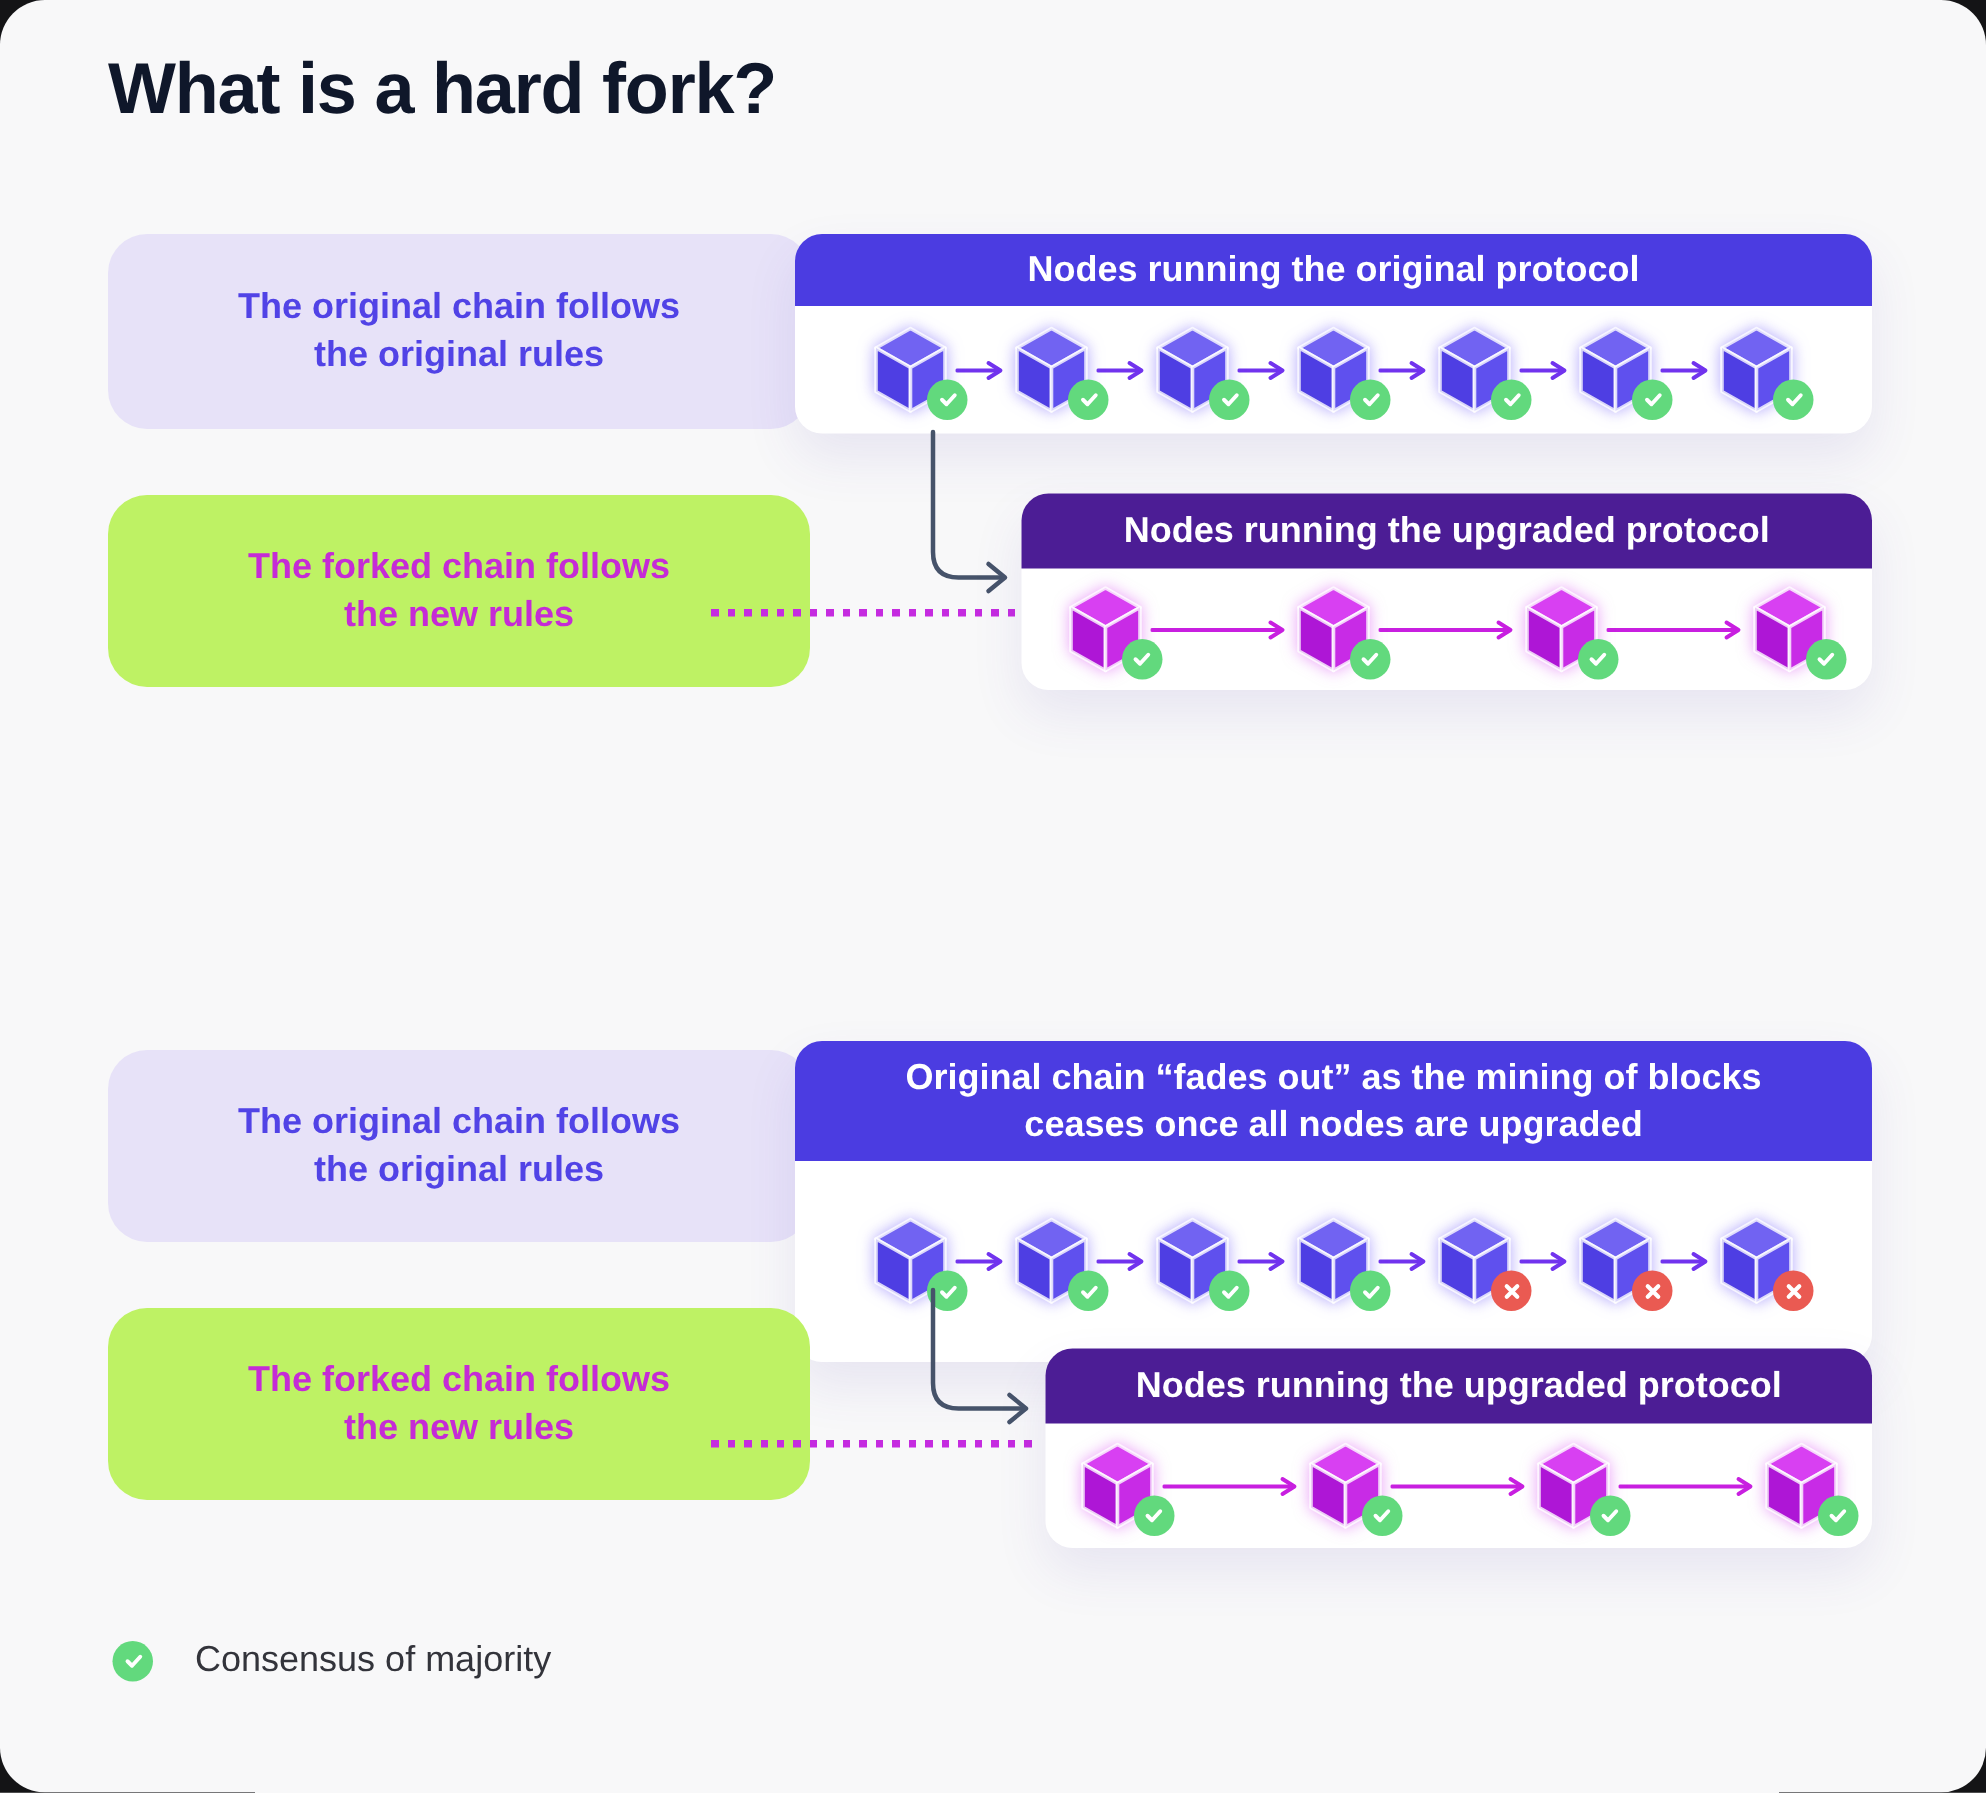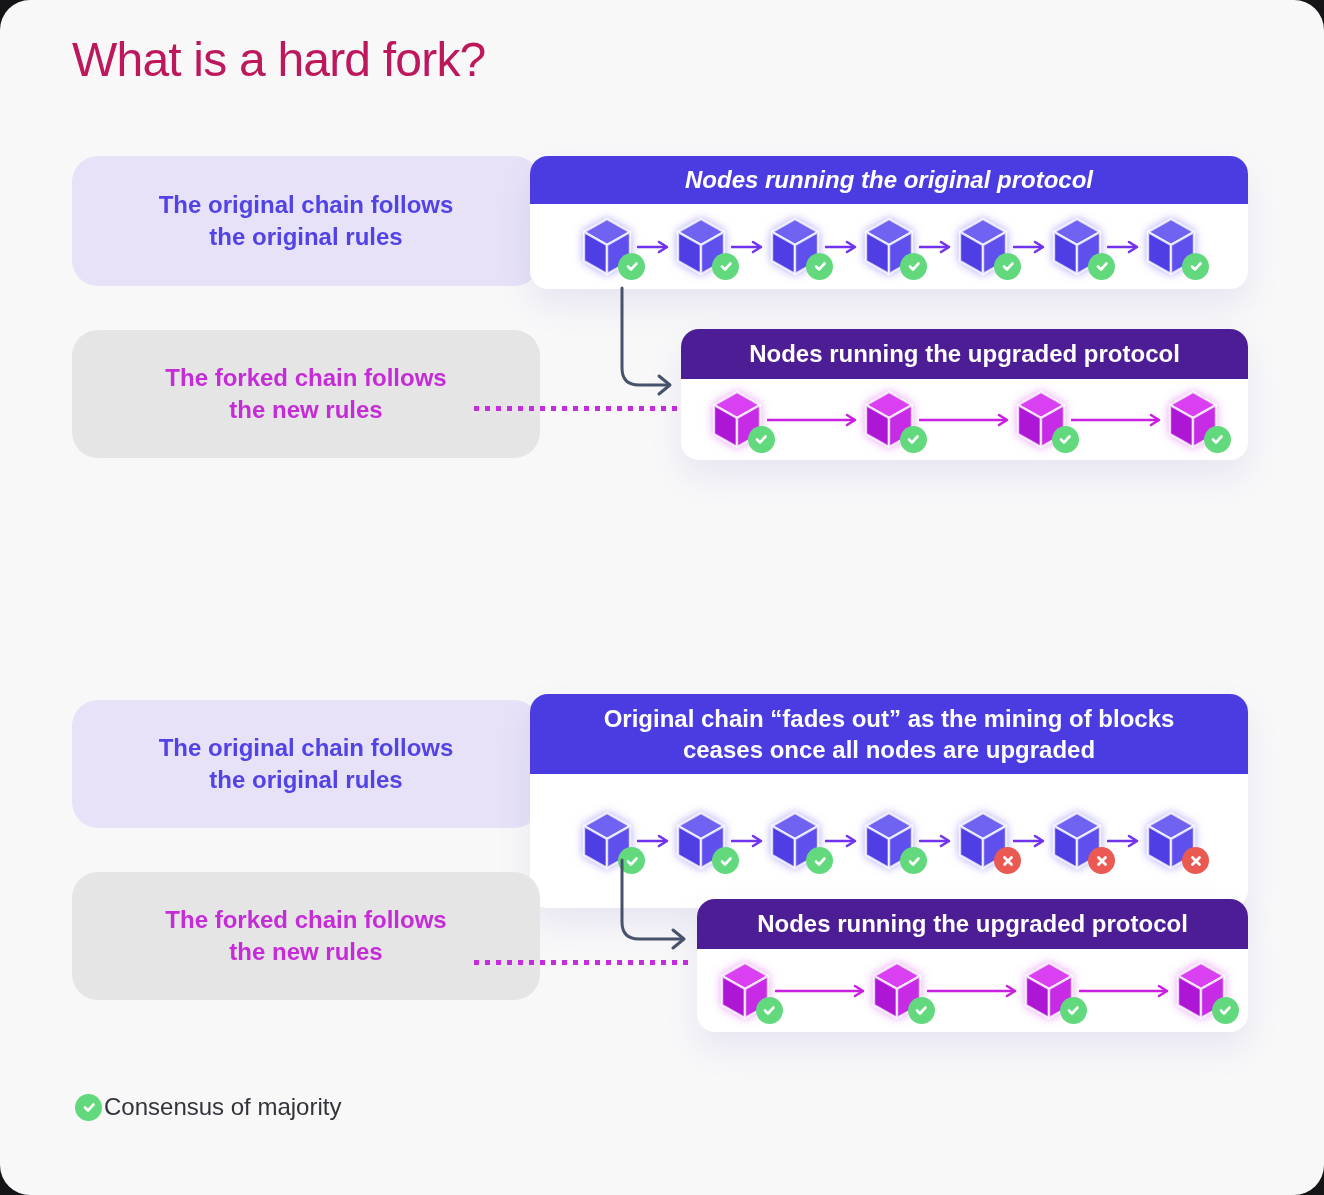--- a/index.html
+++ b/index.html
@@ -1,39 +1,39 @@
 <!DOCTYPE html>
 <html><head>
 <meta charset="utf-8">
 <style>
   html,body{margin:0;padding:0;background:#141416;}
   body{font-family:"Liberation Sans", sans-serif;}
   .page{position:relative;width:1324px;height:1195px;background:#F8F8F9;border-radius:30px;overflow:hidden;}
 
-  .section-title{position:absolute;font-size:48px;font-weight:400;color:#be185d;letter-spacing:-0.8px;}
+  .section-title{position:absolute;font-size:48px;font-weight:700;color:#0f172a;letter-spacing:-0.8px;}
   #title-hard{left:72px;top:32px;}
   #title-soft{left:80px;top:600px;}
 
   .label-box{position:absolute;width:468px;border-radius:26px;display:flex;align-items:center;justify-content:center;
     text-align:center;font-size:24px;font-weight:700;line-height:1.33;white-space:pre-line;}
   .label-lavender{background:#E7E2F8;color:#5143E6;}
-  .label-pink{background:#e5e5e5;color:#C52BD6;}
+  .label-pink{background:#bef264;color:#C52BD6;}
   #lav1{left:72px;top:156px;height:130px;}
   #pink1{left:72px;top:330px;height:128px;}
   #lav2{left:72px;top:700px;height:128px;}
   #pink2{left:72px;top:872px;height:128px;}
 
   .panel{position:absolute;background:#FFFFFF;border-radius:18px;box-shadow:0 16px 34px rgba(91,70,180,0.10);
     display:flex;flex-direction:column;}
   .panel-header{flex:0 0 auto;display:flex;align-items:center;justify-content:center;border-radius:18px 18px 0 0;
     color:#FFFFFF;font-weight:700;font-size:24px;text-align:center;white-space:pre-line;line-height:1.3;}
   .header-blue{background:#4B3CE1;}
   .header-magenta{background:#4c1d95;}
   #panel1{left:530px;top:156px;width:718px;height:133px;}
-  #panel1 .panel-header{height:48px;font-style:italic;}
+  #panel1 .panel-header{height:48px;}
   #panel2{left:681px;top:329px;width:567px;height:131px;}
   #panel2 .panel-header{height:50px;}
   #panel3{left:530px;top:694px;width:718px;height:214px;}
   #panel3 .panel-header{height:80px;}
   #panel4{left:697px;top:899px;width:551px;height:133px;}
   #panel4 .panel-header{height:50px;}
 
   .cube-row{flex:1 1 auto;display:flex;align-items:center;justify-content:center;}
   .cube{position:relative;width:54px;height:60px;}
   .cube-svg-blue{filter:drop-shadow(0 0 5px rgba(110,90,250,0.55));}
@@ -46,21 +46,21 @@
 
   .connector{position:absolute;}
   #conn1{left:600px;top:284px;}
   #conn2{left:600px;top:856px;}
 
   .dotted{position:absolute;height:5px;
     background-image:repeating-linear-gradient(90deg,#C52BE0 0 5px,transparent 5px 11px);}
   #dotted1{left:474px;top:406px;width:204px;}
   #dotted2{left:474px;top:960px;width:218px;}
 
-  .legend-item{position:absolute;display:flex;align-items:center;gap:2px;font-size:24px;font-weight:500;color:#33343B;}
+  .legend-item{position:absolute;display:flex;align-items:center;gap:28px;font-size:24px;font-weight:500;color:#33343B;}
   #legend-check{left:75px;top:1093px;}
   #legend-x{left:497px;top:1093px;}
   .legend-icon{width:27px;height:27px;border-radius:50%;display:flex;align-items:center;justify-content:center;flex:0 0 auto;}
 </style>
 </head>
 <body>
 
 <div class="page">
 
   <div class="section-title" id="title-hard">What is a hard fork?</div>

